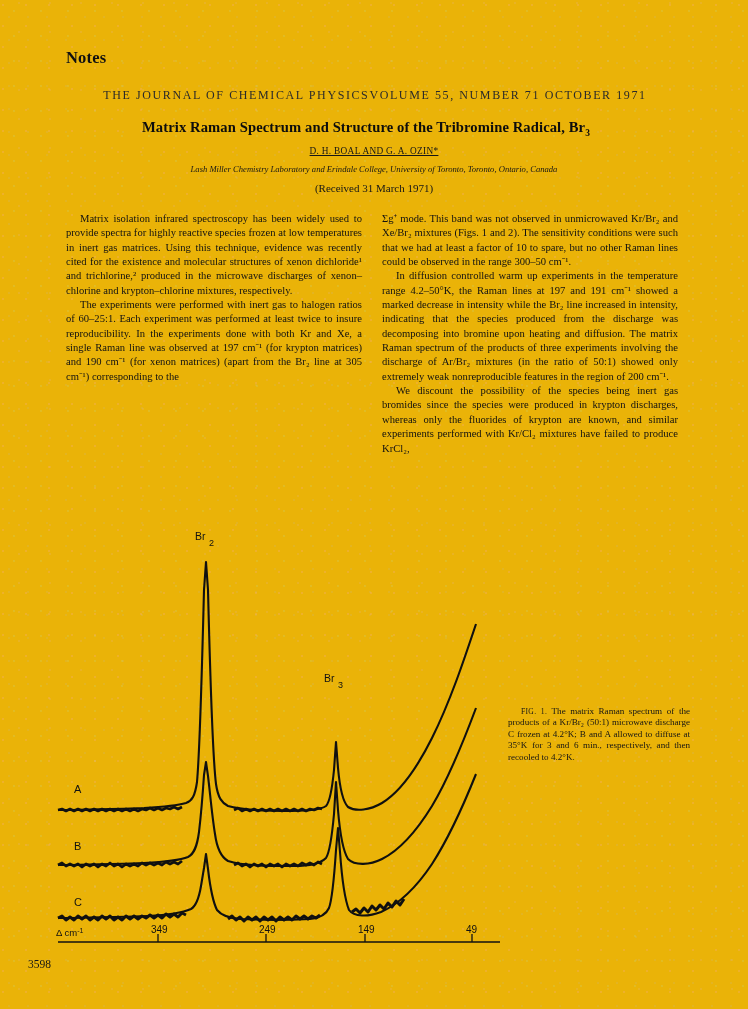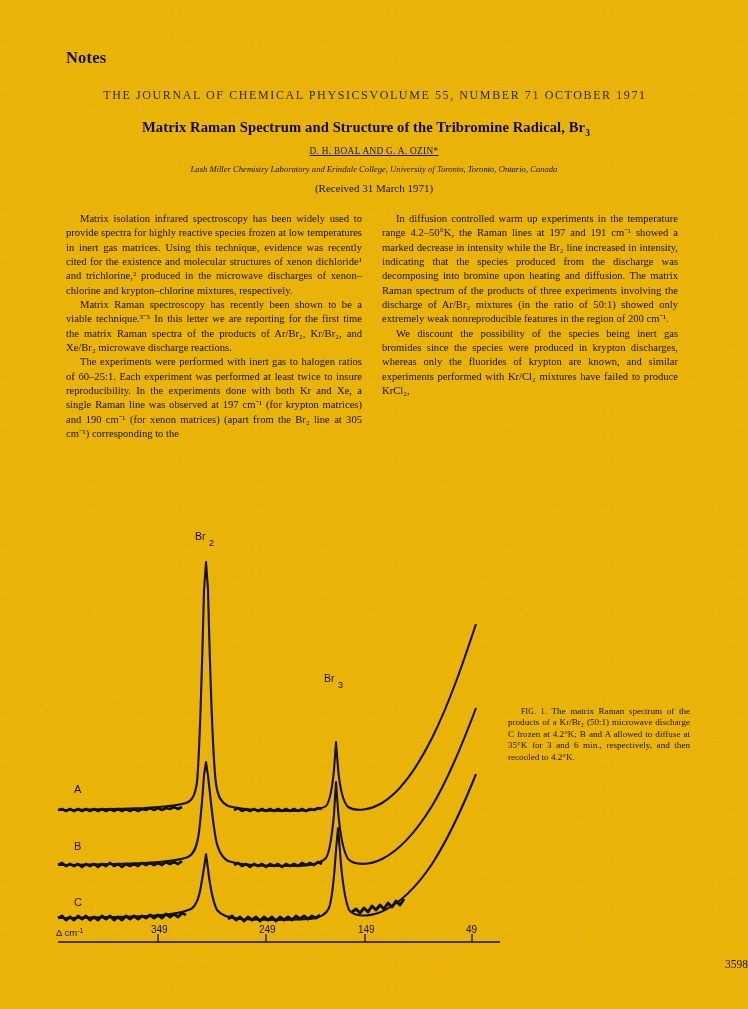--- a/index.html
+++ b/index.html
@@ -133,23 +133,24 @@
     color: #141414;
     text-align: justify;
     text-indent: 13px;
   }
   .fig-caption .sc { font-size: 7.6px; letter-spacing: .3px; }
 
   .page-number {
     position: absolute;
     left: 0; right: 0;
     top: 958px;
-    text-align: right;
+    text-align: left;
     font-size: 11.5px;
     color: #151515;
+    padding-left: 28px;
   }
 </style>
 </head>
 <body>
 
 <div class="page">
   <div class="speckle"></div>
 
   <div class="content">
 
@@ -163,25 +164,25 @@
 
     <div class="title">
       <span>Matrix Raman Spectrum and Structure of the Tribromine Radical, Br</span><sub>3</sub>
     </div>
     <div class="authors">D. H. BOAL AND G. A. OZIN*</div>
     <div class="affil">Lash Miller Chemistry Laboratory and Erindale College, University of Toronto, Toronto, Ontario, Canada</div>
     <div class="received">(Received 31 March 1971)</div>
 
     <div class="col left">
       <p>Matrix isolation infrared spectroscopy has been widely used to provide spectra for highly reactive species frozen at low temperatures in inert gas matrices. Using this technique, evidence was recently cited for the existence and molecular structures of xenon dichloride¹ and trichlorine,² produced in the microwave discharges of xenon–chlorine and krypton–chlorine mixtures, respectively.</p>
-      <p>Matrix Raman spectroscopy has recently been shown to be a viable technique.³⁻⁵ In this letter we are reporting for the first time the matrix Raman spectra of the products of Ar/Br₂, Kr/Br₂, and Xe/Br₂ microwave discharge reactions.</p>
       <p>The experiments were performed with inert gas to halogen ratios of 60–25:1. Each experiment was performed at least twice to insure reproducibility. In the experiments done with both Kr and Xe, a single Raman line was observed at 197 cm⁻¹ (for krypton matrices) and 190 cm⁻¹ (for xenon matrices) (apart from the Br₂ line at 305 cm⁻¹) corresponding to the</p>
     </div>
 
     <div class="col right">
+      <p class="noindent">Σg⁺ mode. This band was not observed in unmicrowaved Kr/Br₂ and Xe/Br₂ mixtures (Figs. 1 and 2). The sensitivity conditions were such that we had at least a factor of 10 to spare, but no other Raman lines could be observed in the range 300–50 cm⁻¹.</p>
       <p>In diffusion controlled warm up experiments in the temperature range 4.2–50°K, the Raman lines at 197 and 191 cm⁻¹ showed a marked decrease in intensity while the Br₂ line increased in intensity, indicating that the species produced from the discharge was decomposing into bromine upon heating and diffusion. The matrix Raman spectrum of the products of three experiments involving the discharge of Ar/Br₂ mixtures (in the ratio of 50:1) showed only extremely weak nonreproducible features in the region of 200 cm⁻¹.</p>
       <p>We discount the possibility of the species being inert gas bromides since the species were produced in krypton discharges, whereas only the fluorides of krypton are known, and similar experiments performed with Kr/Cl₂ mixtures have failed to produce KrCl₂,</p>
     </div>
 
     <div class="figure">
       <svg width="448" height="430" viewBox="0 0 448 430">
 
         <path fill="none" stroke="#101010" stroke-width="2.1" stroke-linejoin="round" d="M6,290
                  C 30,290 60,289 92,288
                  C 110,287 124,286 134,283

